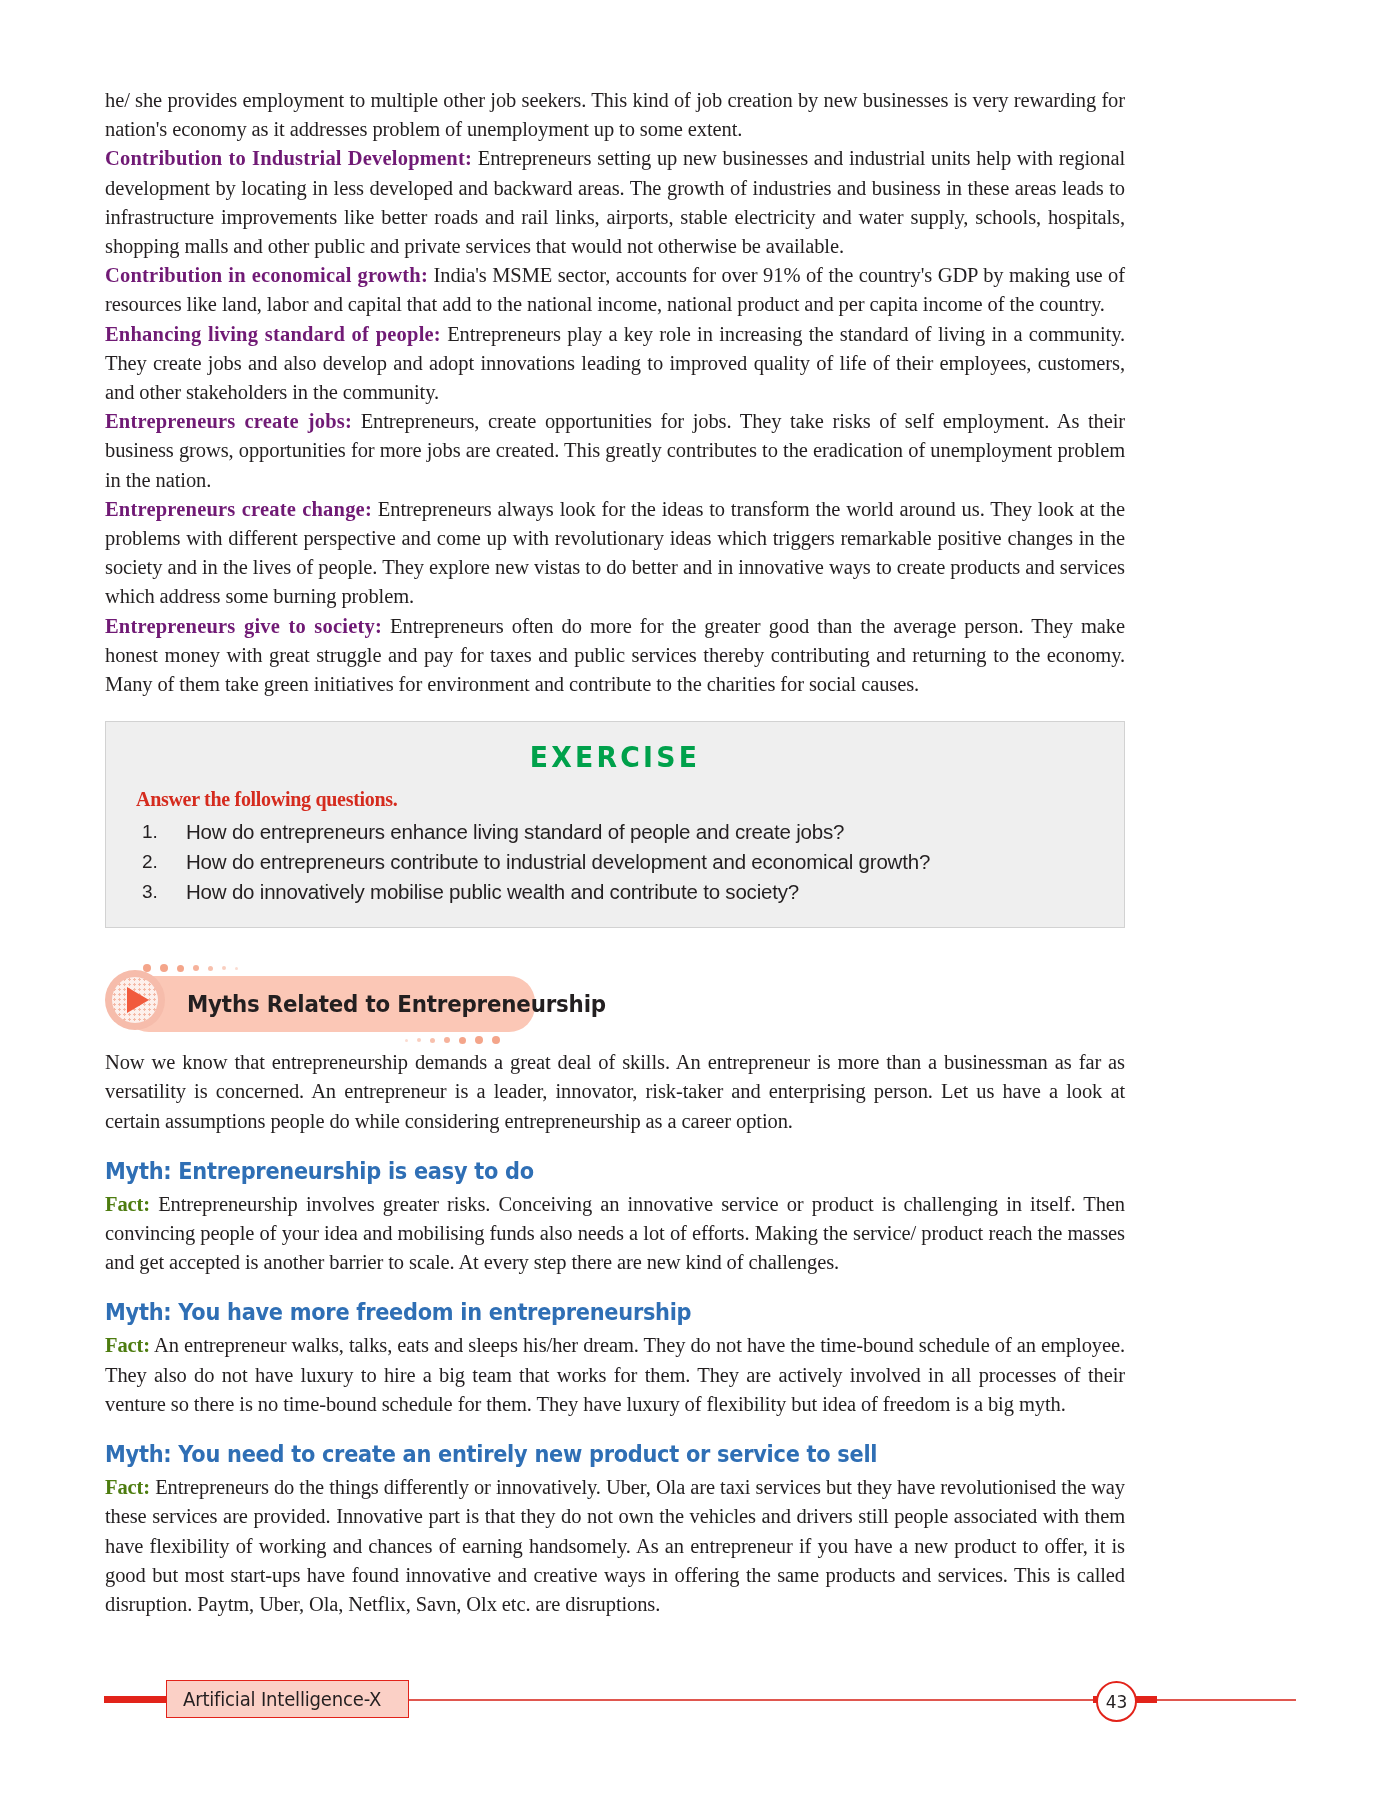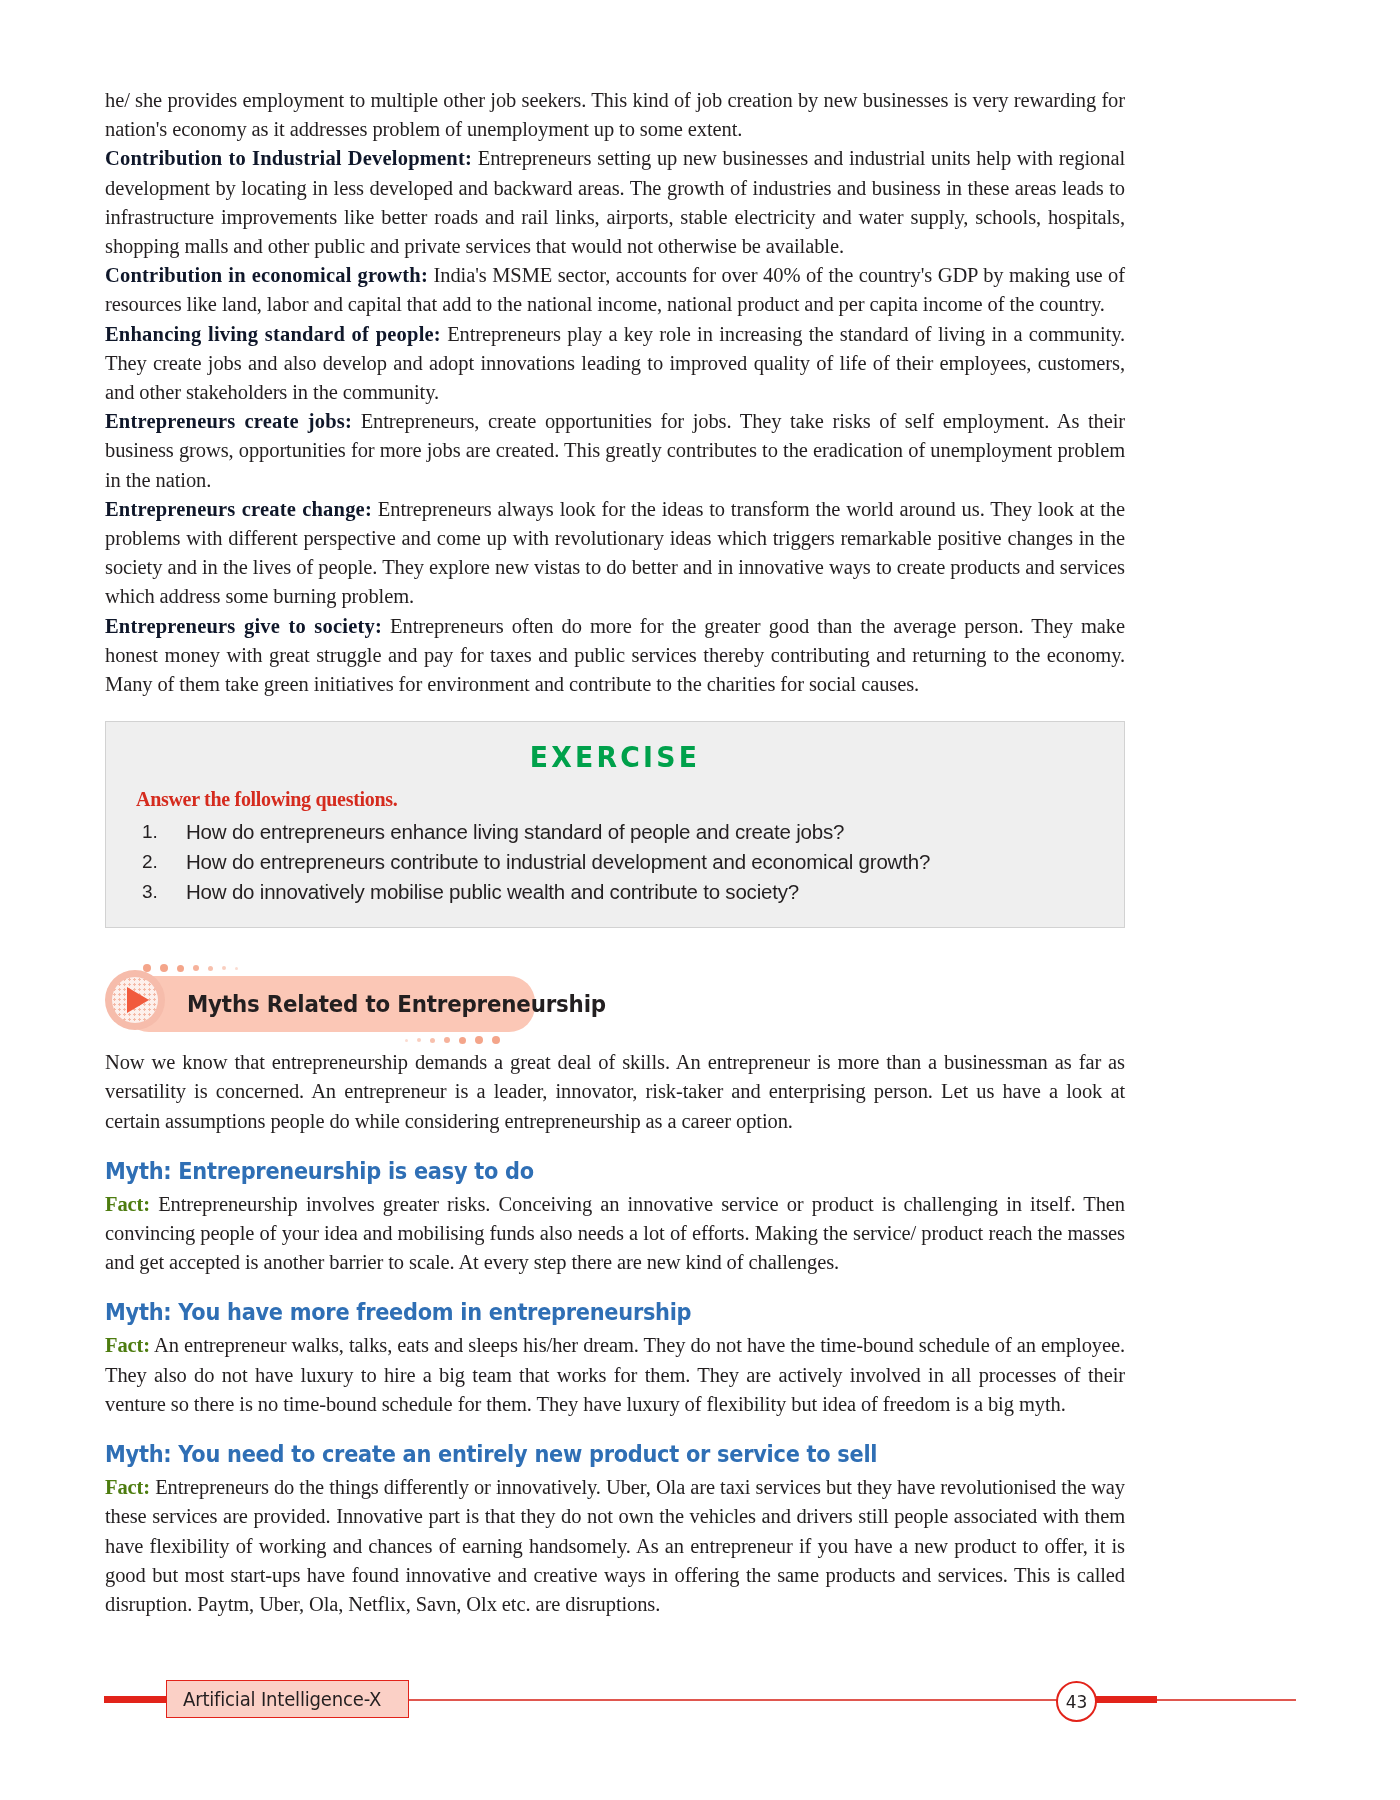--- a/index.html
+++ b/index.html
@@ -37,21 +37,21 @@
     font-family: "Liberation Serif", serif;
     font-size: 20.5px;
     line-height: 29.2px;
     text-align: justify;
     text-justify: inter-word;
     color: #231f20;
     letter-spacing: -0.1px;
   }
 
   .lead-in {
-    color: #0f172a;
+    color: #701a75;
     font-weight: bold;
     letter-spacing: 0.2px;
   }
   .lead-in-fact {
     color: #4d7c0f;
     font-weight: bold;
   }
 
   
   .exercise-box {
@@ -245,21 +245,21 @@
     font-family: "DejaVu Sans", sans-serif;
     font-size: 19px;
     color: #231f20;
     letter-spacing: -0.2px;
     transform: scaleX(0.95);
     transform-origin: left center;
     white-space: nowrap;
   }
   .page-badge {
     position: absolute;
-    left: 1056px;
+    left: 1096px;
     top: 21px;
     width: 37px;
     height: 37px;
     border-radius: 50%;
     background: #ffffff;
     border: 2px solid #e2231a;
     display: flex;
     align-items: center;
     justify-content: center;
   }
@@ -282,21 +282,21 @@
 <body>
 
 <div class="page">
 
   <div class="content">
 
     <p class="body-par"><span>he/ she provides employment to multiple other job seekers. This kind of job creation by new businesses is very rewarding for nation's economy as it addresses problem of unemployment up to some extent.</span></p>
 
     <p class="body-par"><span class="lead-in">Contribution to Industrial Development:</span><span> Entrepreneurs setting up new businesses and industrial units help with regional development by locating in less developed and backward areas. The growth of industries and business in these areas leads to infrastructure improvements like better roads and rail links, airports, stable electricity and water supply, schools, hospitals, shopping malls and other public and private services that would not otherwise be available.</span></p>
 
-    <p class="body-par"><span class="lead-in">Contribution in economical growth:</span><span> India's MSME sector, accounts for over 40% of the country's GDP by making use of resources like land, labor and capital that add to the national income, national product and per capita income of the country.</span></p>
+    <p class="body-par"><span class="lead-in">Contribution in economical growth:</span><span> India's MSME sector, accounts for over 91% of the country's GDP by making use of resources like land, labor and capital that add to the national income, national product and per capita income of the country.</span></p>
 
     <p class="body-par"><span class="lead-in">Enhancing living standard of people:</span><span> Entrepreneurs play a key role in increasing the standard of living in a community. They create jobs and also develop and adopt innovations leading to improved quality of life of their employees, customers, and other stakeholders in the community.</span></p>
 
     <p class="body-par"><span class="lead-in">Entrepreneurs create jobs:</span><span> Entrepreneurs, create opportunities for jobs. They take risks of self employment. As their business grows, opportunities for more jobs are created. This greatly contributes to the eradication of unemployment problem in the nation.</span></p>
 
     <p class="body-par"><span class="lead-in">Entrepreneurs create change:</span><span> Entrepreneurs always look for the ideas to transform the world around us. They look at the problems with different perspective and come up with revolutionary ideas which triggers remarkable positive changes in the society and in the lives of people. They explore new vistas to do better and in innovative ways to create products and services which address some burning problem.</span></p>
 
     <p class="body-par"><span class="lead-in">Entrepreneurs give to society:</span><span> Entrepreneurs often do more for the greater good than the average person. They make honest money with great struggle and pay for taxes and public services thereby contributing and returning to the economy. Many of them take green initiatives for environment and contribute to the charities for social causes.</span></p>
 
     <div class="exercise-box">

